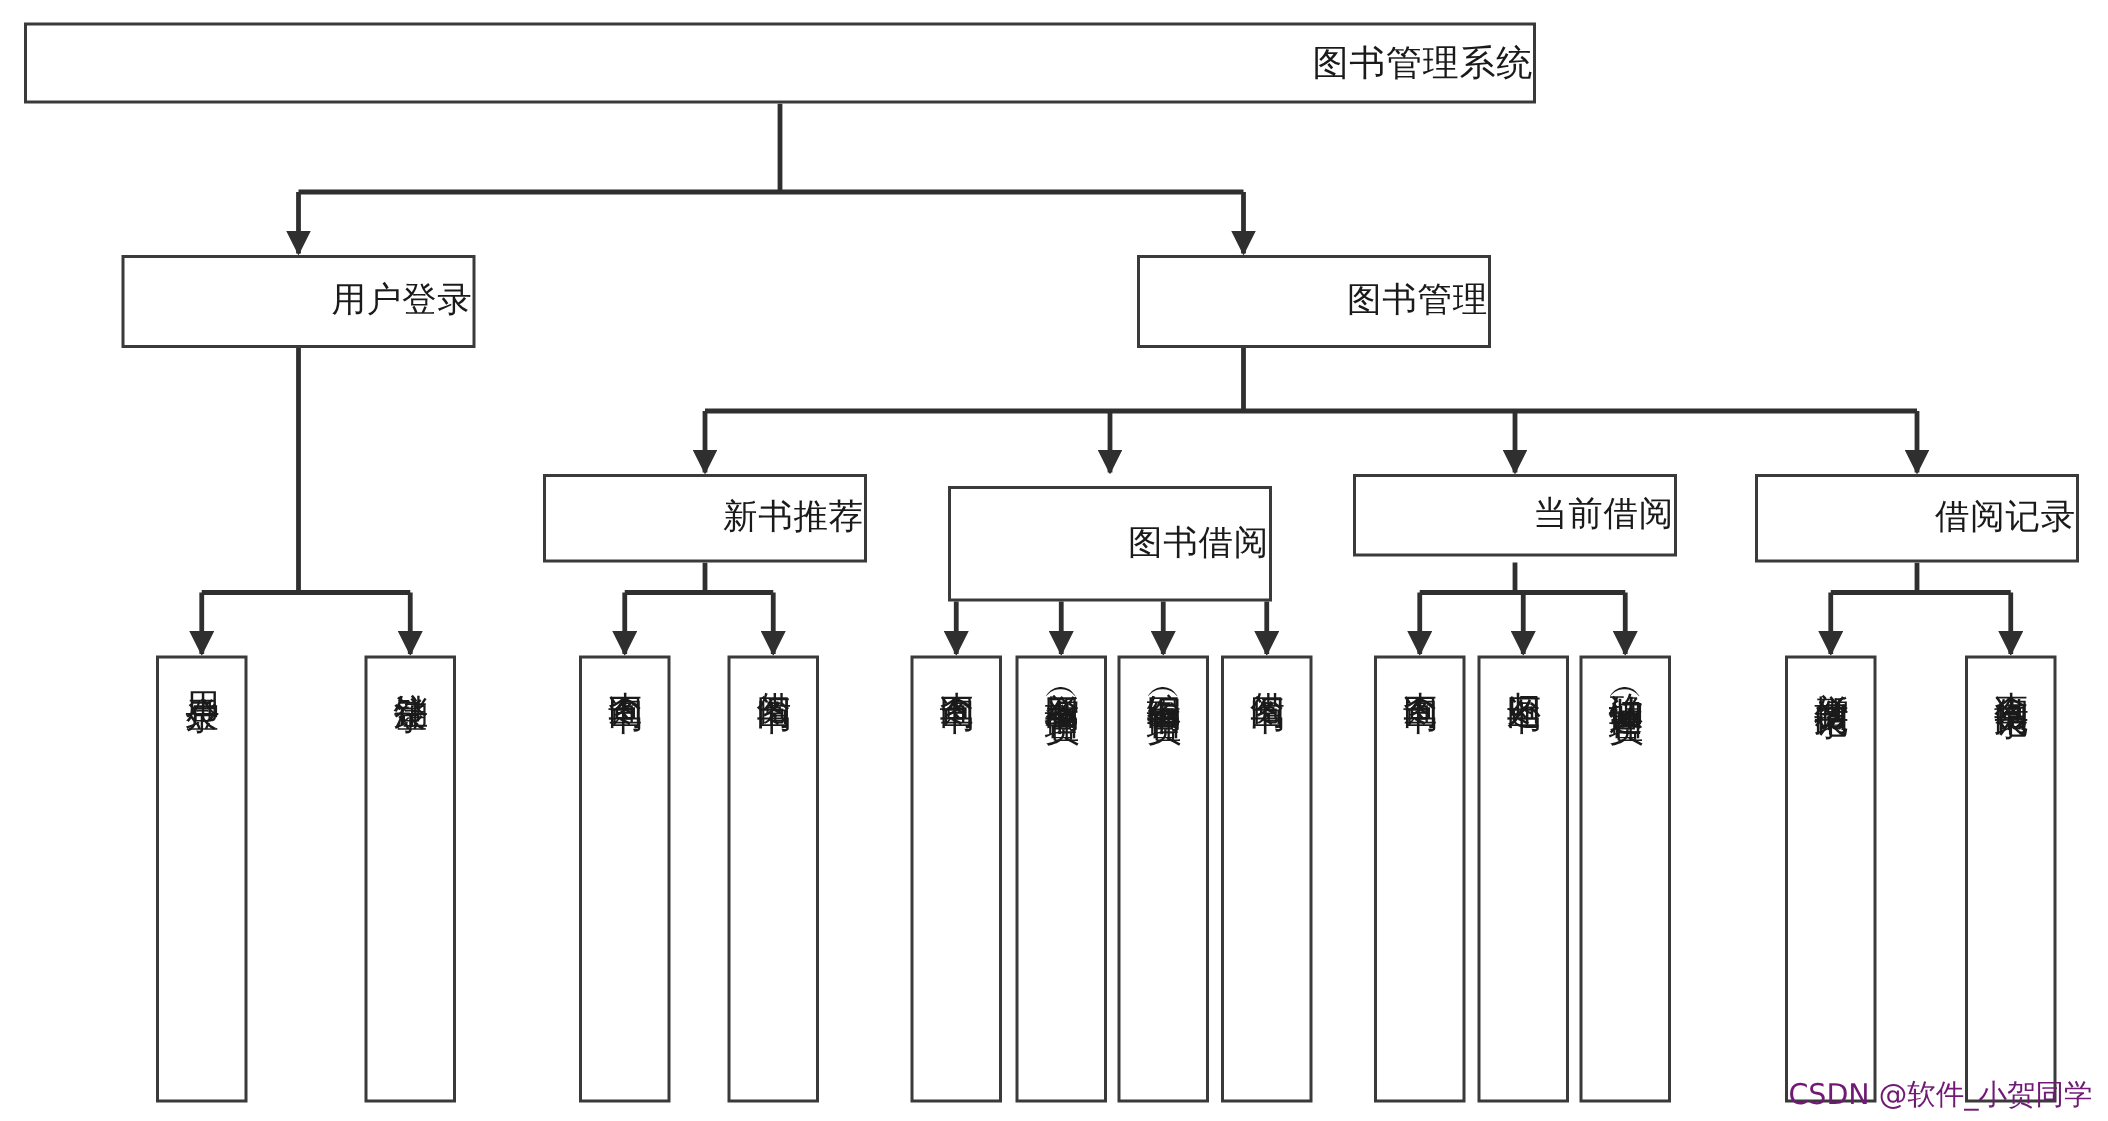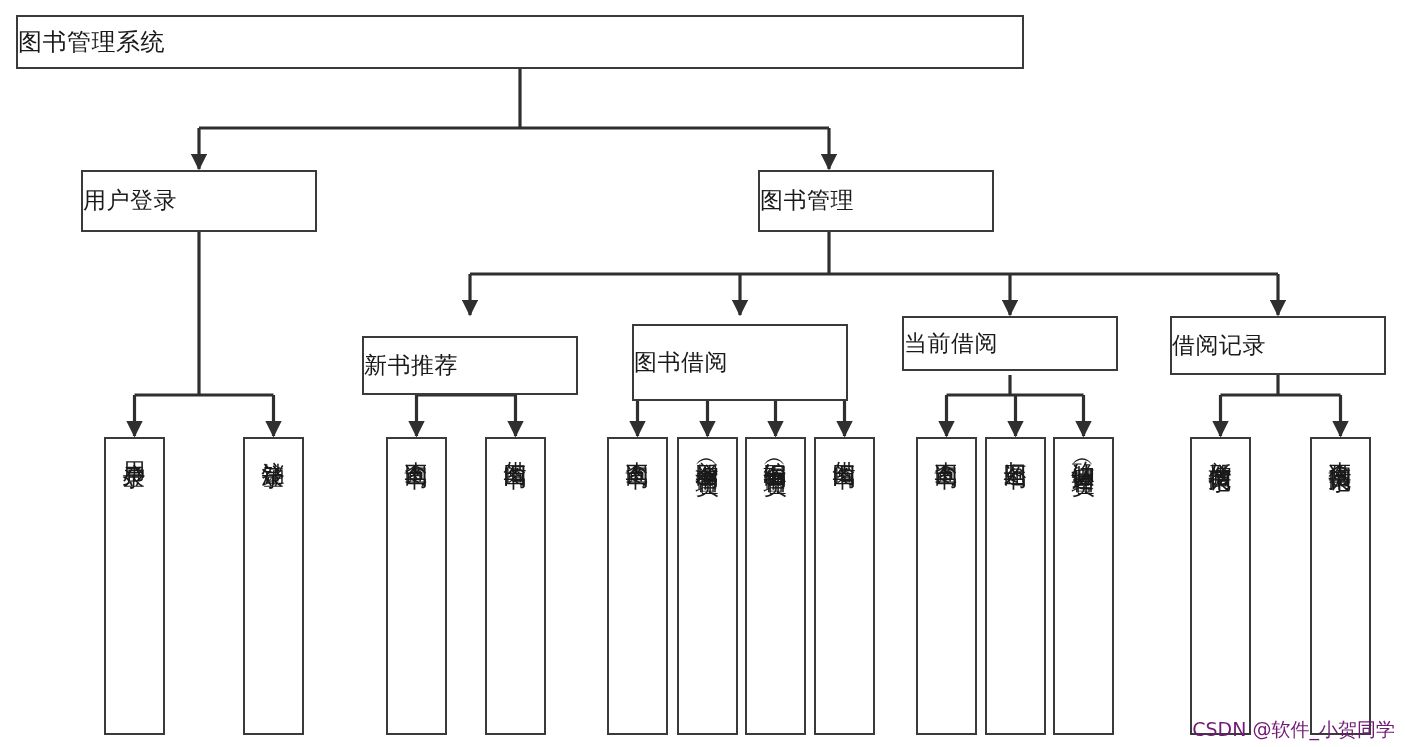--- a/index.html
+++ b/index.html
@@ -26,21 +26,21 @@
     height: 747px;
     pointer-events: none;
   }
   .node {
     position: absolute;
     box-sizing: border-box;
     background: #ffffff;
     border: 2.4px solid #3a3a3a;
     display: flex;
     align-items: center;
-    justify-content: flex-start;
+    justify-content: flex-end;
     color: #1a1a1a;
   }
   .node .label {
     display: block;
     text-align: center;
     line-height: 1.18;
     letter-spacing: 0.5px;
   }
   .node.horiz .label {
     writing-mode: horizontal-tb;
@@ -121,21 +121,21 @@
   <div id="node-layer">
       <div class="node horiz root" style="left: 16px; top: 15px; width: 1008px; height: 54px;">
         <span class="label">图书管理系统</span>
       </div>
       <div class="node horiz" style="left: 81px; top: 170px; width: 236px; height: 62px;">
         <span class="label">用户登录</span>
       </div>
       <div class="node horiz" style="left: 711px; top: 170px; width: 236px; height: 62px; margin-left: 47px;">
         <span class="label">图书管理</span>
       </div>
-      <div class="node horiz" style="left: 362px; top: 316px; width: 216px; height: 59px; margin-top: 20px;">
+      <div class="node horiz" style="left: 362px; top: 316px; width: 216px; height: 59px;">
         <span class="label">新书推荐</span>
       </div>
       <div class="node horiz" style="left: 632px; top: 324px; width: 216px; height: 77px;">
         <span class="label">图书借阅</span>
       </div>
       <div class="node horiz" style="left: 902px; top: 316px; width: 216px; height: 55px;">
         <span class="label">当前借阅</span>
       </div>
       <div class="node horiz" style="left: 1170px; top: 316px; width: 216px; height: 59px;">
         <span class="label">借阅记录</span>

